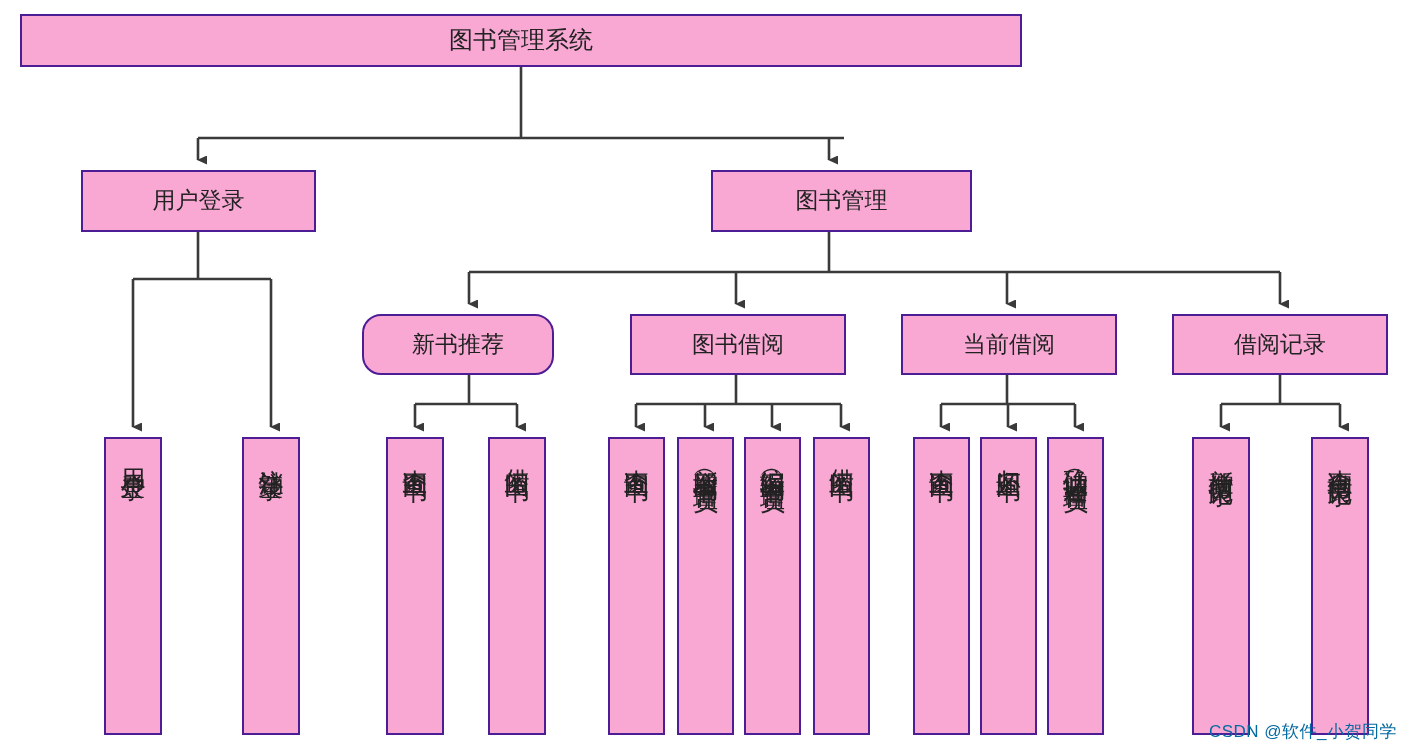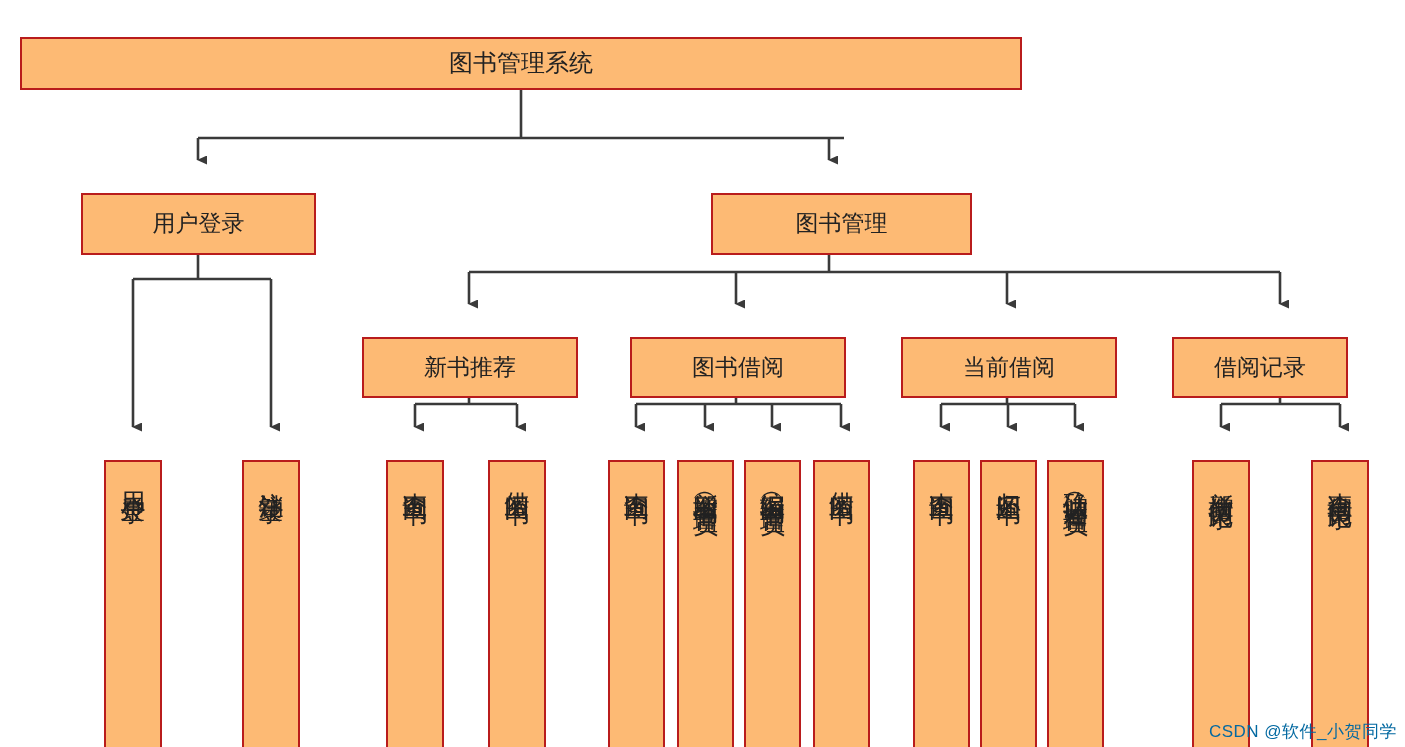--- a/index.html
+++ b/index.html
@@ -23,27 +23,26 @@
     position: absolute;
     left: 0;
     top: 0;
     width: 1405px;
     height: 747px;
     pointer-events: none;
   }
   .node {
     position: absolute;
     box-sizing: border-box;
-    background: #fdba74;
-    border: 2px solid #b91c1c;
+    background: #f9a8d4;
+    border: 2px solid #4c1d95;
     display: flex;
     align-items: center;
     justify-content: center;
     overflow: hidden;
-    margin-top: 23px;
   }
   .node-label {
     color: #222222;
     text-align: center;
     line-height: 1.18;
     white-space: nowrap;
   }
   .node.horizontal .node-label {
     font-size: 23px;
   }
@@ -132,30 +131,30 @@
     <span class="node-label">图书管理系统</span>
   </div>
 
   <div class="node horizontal" style="left:81px; top:170px; width:235px; height:62px;">
     <span class="node-label">用户登录</span>
   </div>
   <div class="node horizontal" style="left:711px; top:170px; width:261px; height:62px;">
     <span class="node-label">图书管理</span>
   </div>
 
-  <div class="node horizontal" style="left:362px; top:314px; width:216px; height:61px;">
+  <div class="node horizontal" style="left:362px; top:314px; width:192px; height:61px;border-radius:19px;">
     <span class="node-label">新书推荐</span>
   </div>
   <div class="node horizontal" style="left:901px; top:314px; width:216px; height:61px;">
     <span class="node-label">当前借阅</span>
   </div>
   <div class="node horizontal" style="left:630px; top:314px; width:216px; height:61px;">
     <span class="node-label">图书借阅</span>
   </div>
-  <div class="node horizontal" style="left:1172px; top:314px; width:176px; height:61px;">
+  <div class="node horizontal" style="left:1172px; top:314px; width:216px; height:61px;">
     <span class="node-label">借阅记录</span>
   </div>
 
   <div class="node vertical" style="left:104px; top:437px; width:58px; height:298px;">
     <span class="node-label">用户登录</span>
   </div>
   <div class="node vertical" style="left:242px; top:437px; width:58px; height:298px;">
     <span class="node-label">注销登录</span>
   </div>
 

